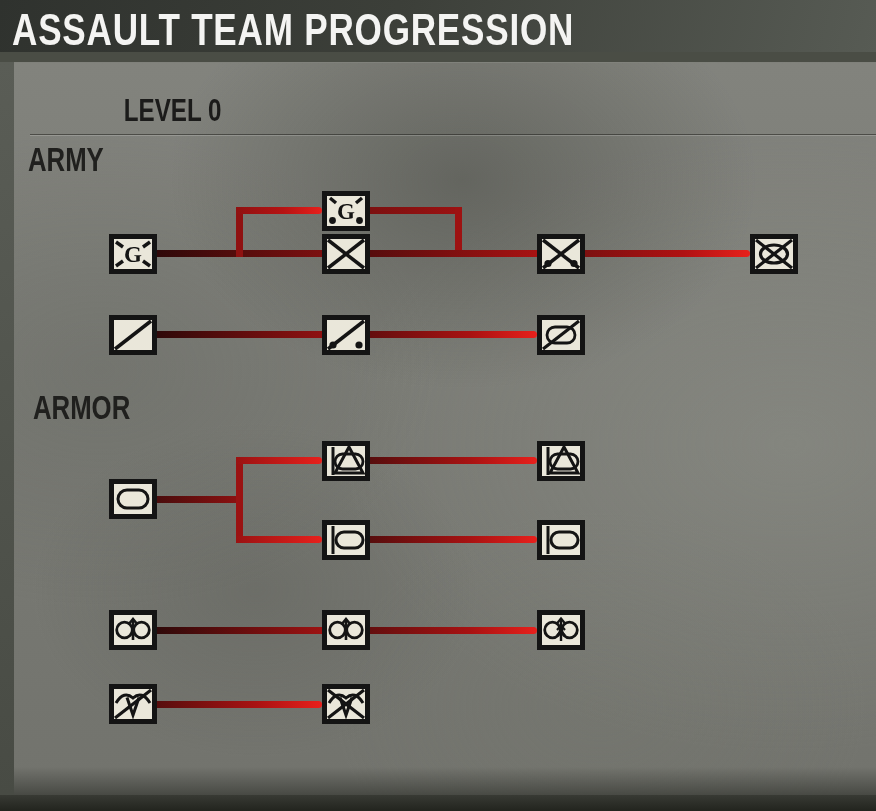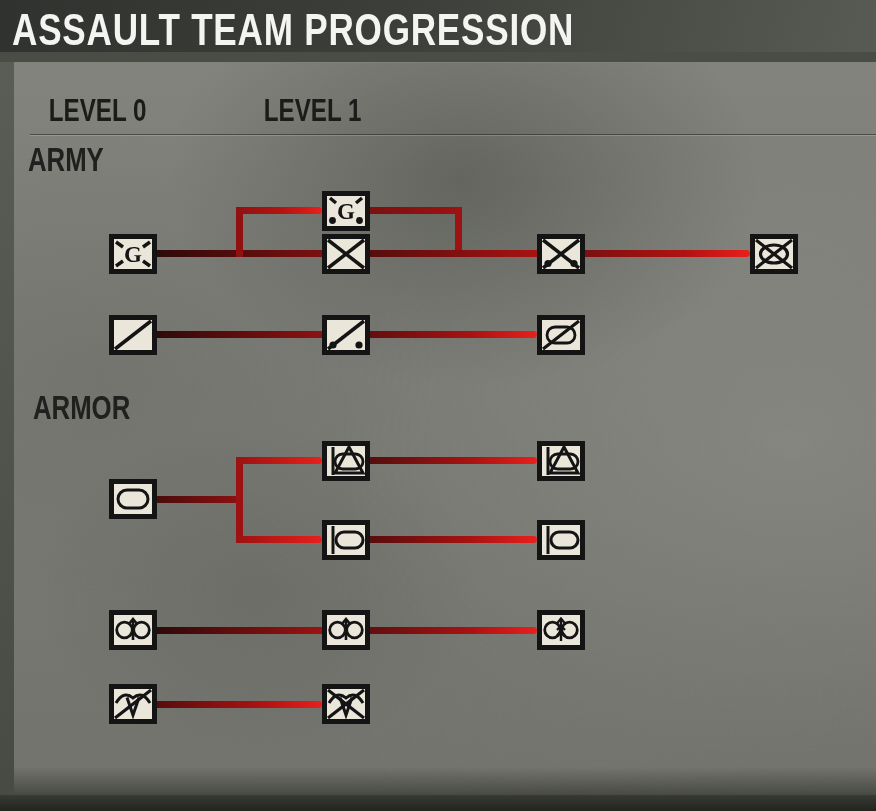--- a/index.html
+++ b/index.html
@@ -27,21 +27,21 @@
              radial-gradient(420px 300px at 52% 16%, rgba(62,64,58,.42), rgba(62,64,58,0) 70%),
              radial-gradient(480px 340px at 10% 42%, rgba(98,100,94,.30), rgba(98,100,94,0) 70%),
              radial-gradient(620px 430px at 90% 52%, rgba(150,152,144,.38), rgba(150,152,144,0) 72%),
              radial-gradient(380px 280px at 68% 88%, rgba(118,120,112,.32), rgba(118,120,112,0) 70%),
              radial-gradient(320px 240px at 28% 72%, rgba(86,88,82,.30), rgba(86,88,82,0) 70%),
              linear-gradient(180deg,#82837d 0%,#7a7b75 45%,#72736d 100%); }
   .panel::after { content:""; position:absolute; left:0; bottom:0; width:100%; height:28px;
                   background:linear-gradient(rgba(30,32,27,0), rgba(30,32,27,.5)); }
 
   
-  .colhead { position:absolute; top:30px; width:200px; text-align:left;
+  .colhead { position:absolute; top:30px; width:200px; text-align:right;
              font-size:31px; font-weight:bold; color:#1b1b1a; }
   .colhead span, .sect span { display:inline-block; transform:scaleX(0.78);
                               transform-origin:50% 50%; white-space:nowrap; }
   .sect { position:absolute; font-size:33px; font-weight:bold; color:#20201e; }
   .sect span { transform-origin:0 50%; }
   .rule { position:absolute; left:16px; top:71px; width:846px; height:1px;
           background:rgba(32,32,30,.55); box-shadow:0 1px 0 rgba(255,255,255,.18); }
 
   
   .cline { position:absolute; height:7px; }
@@ -186,21 +186,20 @@
 
   <div class="titlebar">
     <span class="title">ASSAULT TEAM PROGRESSION</span>
   </div>
 
   <div class="leftstrip"></div>
 
   <div class="panel">
 
     <div class="colhead" style="left:21px;"><span>LEVEL 0</span></div>
-    <div class="colhead" style="left:236px;"><span>LEVEL 1</span></div>
     <div class="rule"></div>
 
     <div class="sect" style="left:14px; top:78px;"><span>ARMY</span></div>
     <div class="sect" style="left:19px; top:326px;"><span>ARMOR</span></div>
 
     <div class="cline" style="left:143px; top:187px; width:165px; background:linear-gradient(90deg,#2f0909,#7c1010);"></div>
     <div class="vline" style="left:222px; top:144px; height:50px; background:#8f1111;"></div>
     <div class="cline tip" style="left:222px; top:144px; width:86px; background:linear-gradient(90deg,#8f1111 0%,#b61313 55%,#e8201c 100%);"></div>
     <div class="cline" style="left:356px; top:144px; width:92px; background:linear-gradient(90deg,#7c1010,#9d1212);"></div>
     <div class="vline" style="left:441px; top:144px; height:50px; background:#9d1212;"></div>

